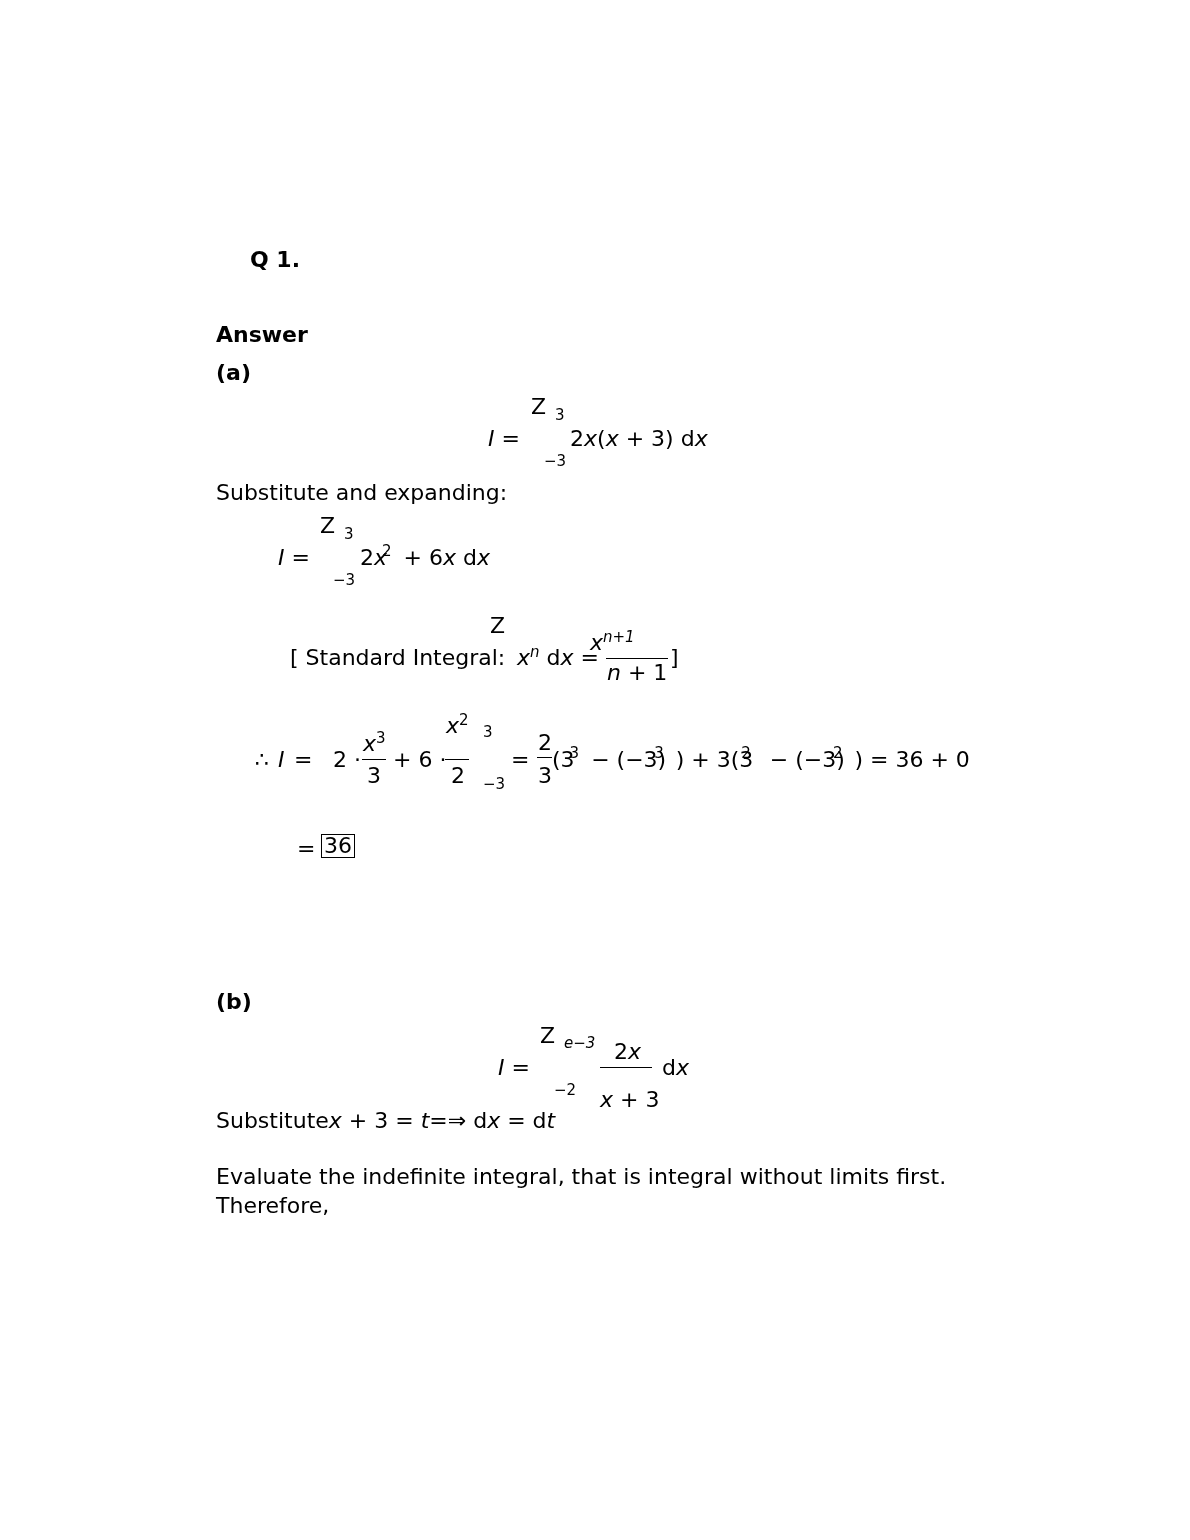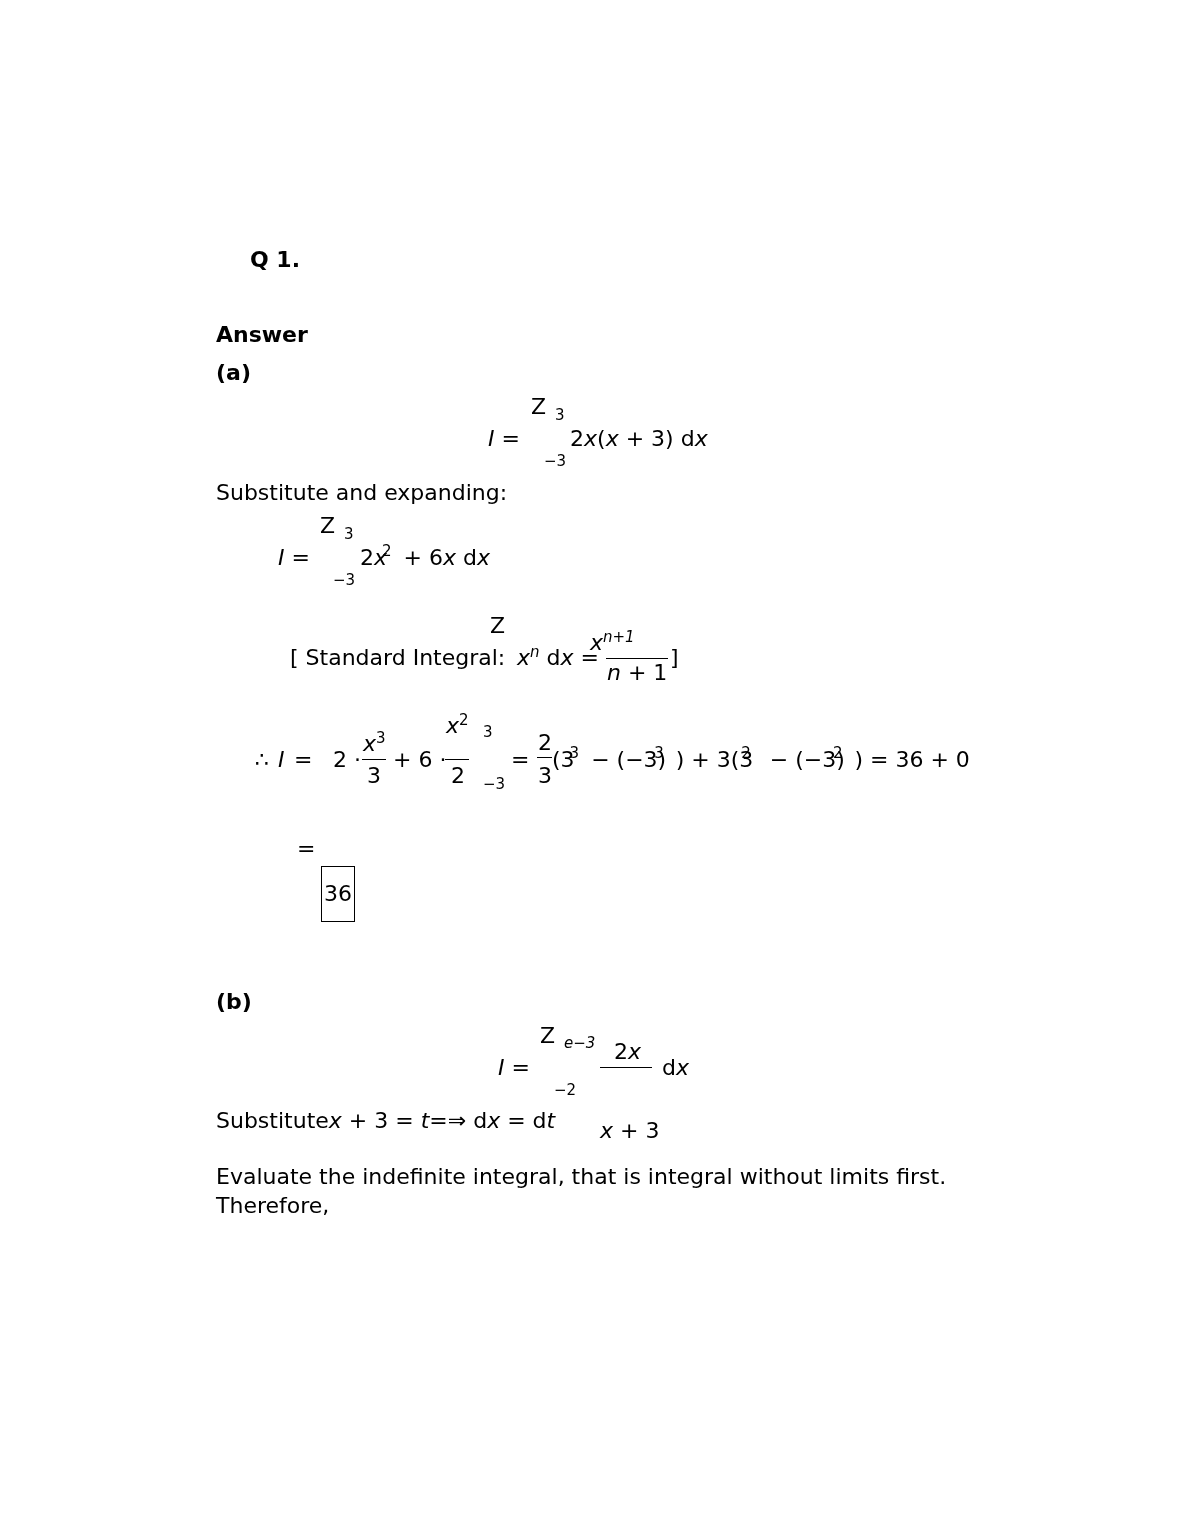--- a/index.html
+++ b/index.html
@@ -3,21 +3,21 @@
   <meta charset="utf-8">
   <style>
     html, body { margin: 0; padding: 0; background: #ffffff; }
     body { width: 1190px; height: 1540px; position: relative; overflow: hidden;
            font-family: "DejaVu Sans", sans-serif; color: #000; font-size: 22px; }
     .abs { position: absolute; white-space: nowrap; line-height: 1; }
     .b { font-weight: bold; }
     .i { font-style: italic; }
     .sm { font-size: 15px; }
     .frac-line { position: absolute; height: 1px; background: #000; }
-    .boxed { border: 1px solid #000; padding: 16px 2px; margin-top: 32px; }
+    .boxed { border: 1px solid #000; padding: 0 2px; }
   </style>
 </head>
 <body>
 
 <div class="abs b" style="left:250px;top:249px;">Q 1.</div>
 <div class="abs b" style="left:216px;top:324px;">Answer</div>
 <div class="abs b" style="left:216px;top:362px;">(a)</div>
 
 <div>
   <span class="abs i" style="left:488px;top:428px;"><span class="i">I =</span></span>
@@ -75,20 +75,20 @@
 
 <div class="abs b" style="left:216px;top:991px;">(b)</div>
 
 <div>
   <span class="abs" style="left:498px;top:1057px;"><span class="i">I</span> =</span>
   <span class="abs" style="left:540px;top:1025px;">Z</span>
   <span class="abs sm i" style="left:564px;top:1036px;">e−3</span>
   <span class="abs sm" style="left:554px;top:1083px;">−2</span>
   <span class="abs" style="left:614px;top:1041px;"><span>2</span><span class="i">x</span></span>
   <div class="frac-line" style="left:600px;top:1067px;width:52px;"></div>
-  <span class="abs" style="left:600px;top:1120px;"><span class="i">x</span><span> + 3</span></span>
+  <span class="abs" style="left:600px;top:1089px;"><span class="i">x</span><span> + 3</span></span>
   <span class="abs" style="left:662px;top:1057px;"><span>d</span><span class="i">x</span></span>
 </div>
 
 <div class="abs" style="left:216px;top:1110px;"><span>Substitute</span><span class="i">x</span><span> + 3 = </span><span class="i">t</span><span>=⇒ d</span><span class="i">x</span><span> = d</span><span class="i">t</span></div>
 
 <div class="abs" style="left:216px;top:1166px;">Evaluate the indefinite integral, that is integral without limits first.</div>
 <div class="abs" style="left:216px;top:1195px;">Therefore,</div>
 
 </body></html>

